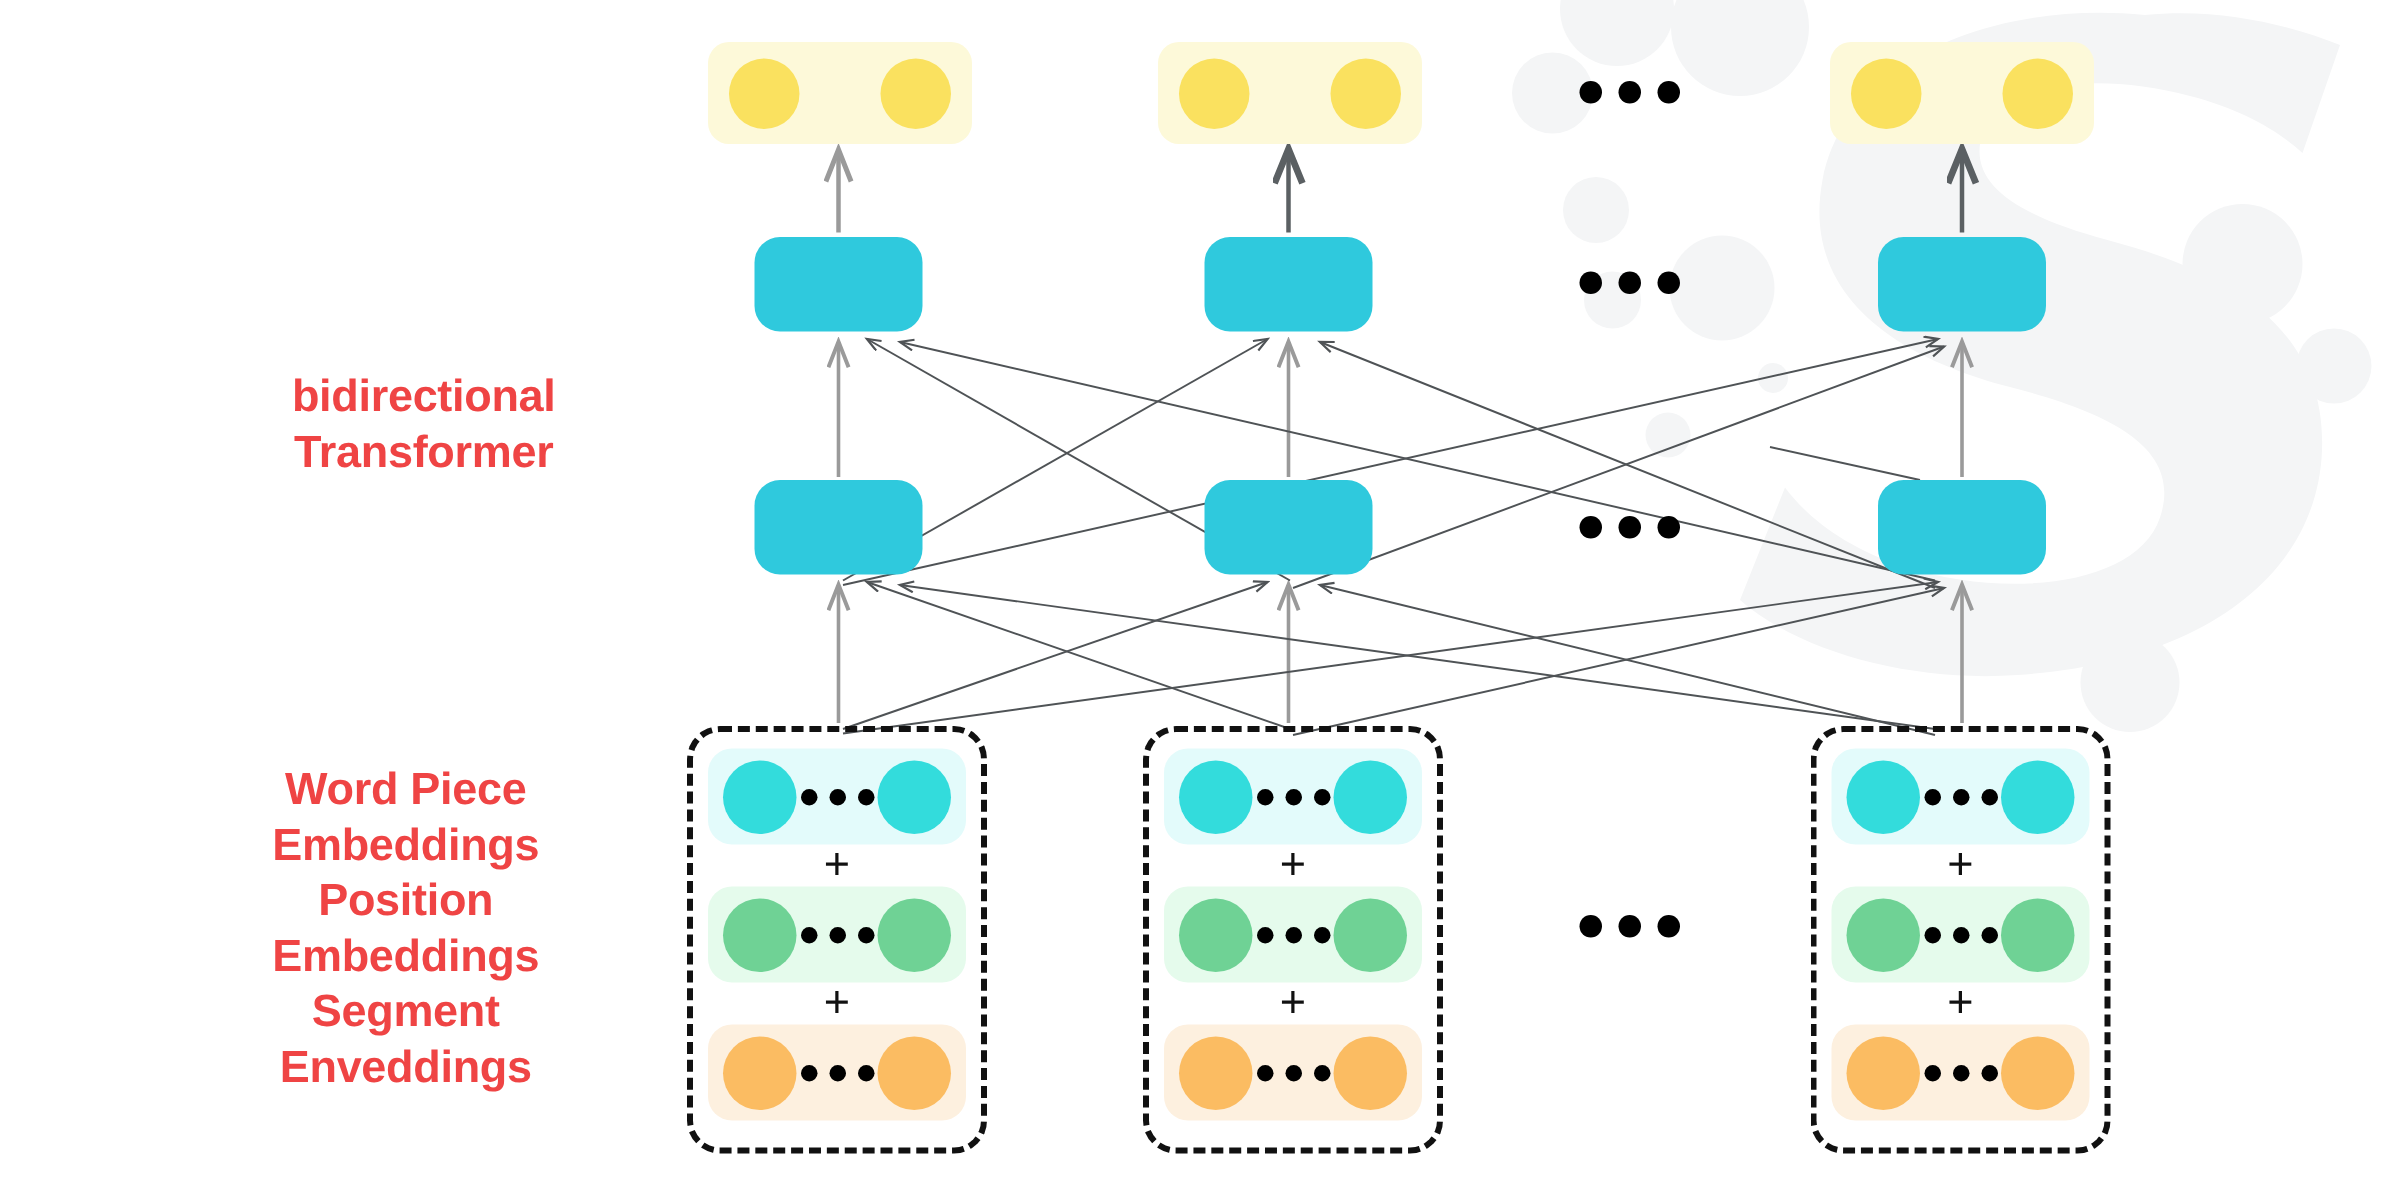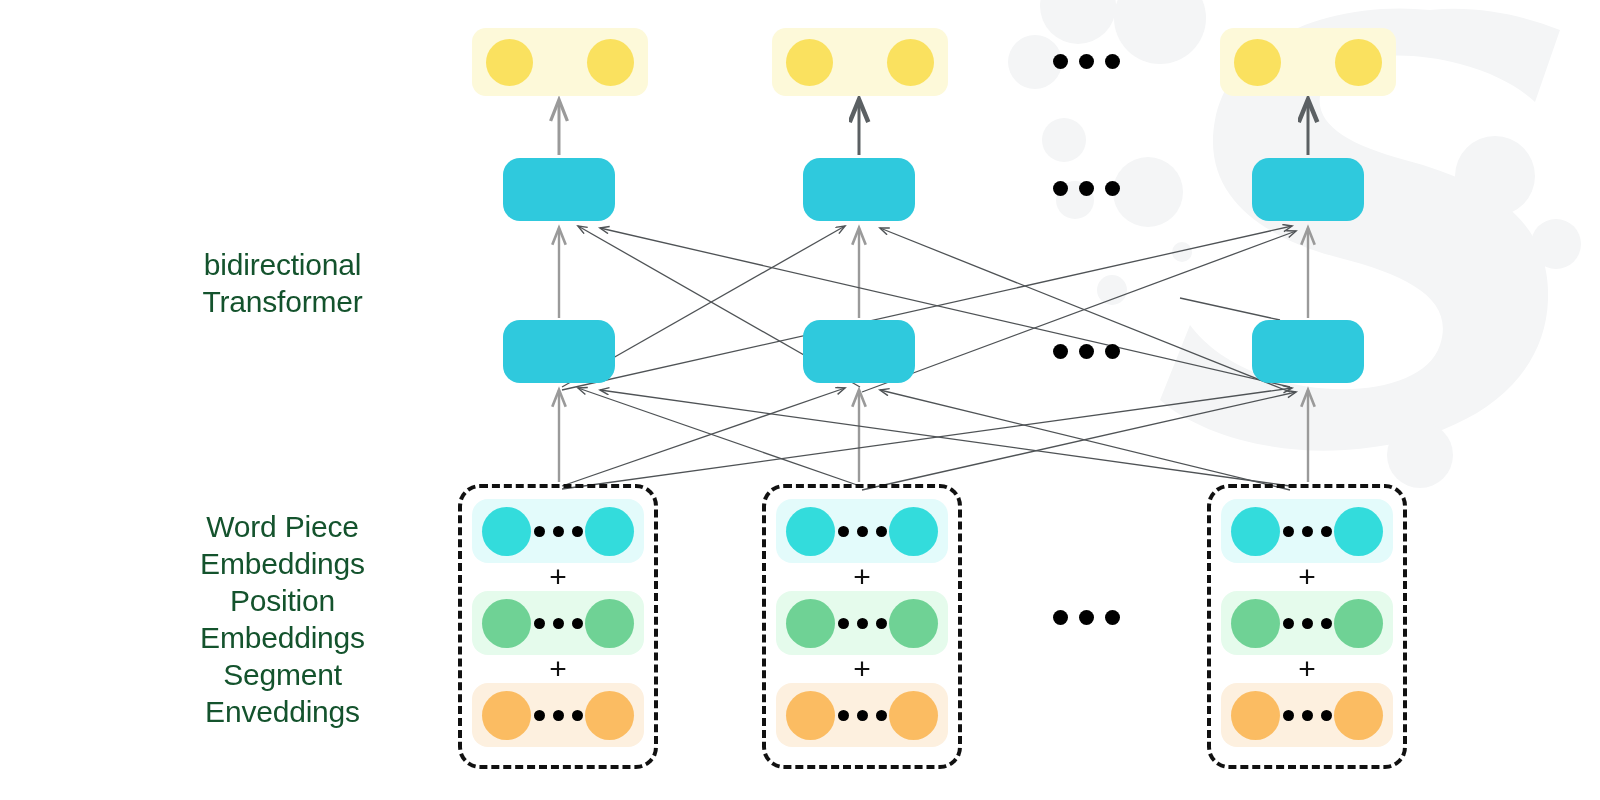--- a/index.html
+++ b/index.html
@@ -33,29 +33,29 @@
     height: 800px;
     z-index: 1;
     pointer-events: none;
   }
 
   
   .side-label {
     position: absolute;
     z-index: 3;
     text-align: center;
-    color: #14532d;
+    color: #ef4444;
     font-size: 30px;
     line-height: 37px;
-    font-weight: 400;
+    font-weight: 700;
     white-space: pre-line;
     letter-spacing: -0.2px;
   }
   #label-transformer { left: 120px; top: 246px; width: 325px; }
-  #label-embeddings  { left: 120px; top: 508px; width: 325px; }
+  #label-embeddings  { left: 108px; top: 508px; width: 325px; }
 
   
   .out-group {
     position: absolute;
     z-index: 2;
     width: 176px;
     height: 68px;
     background: #fdf9d9;
     border-radius: 14px;
     display: flex;

